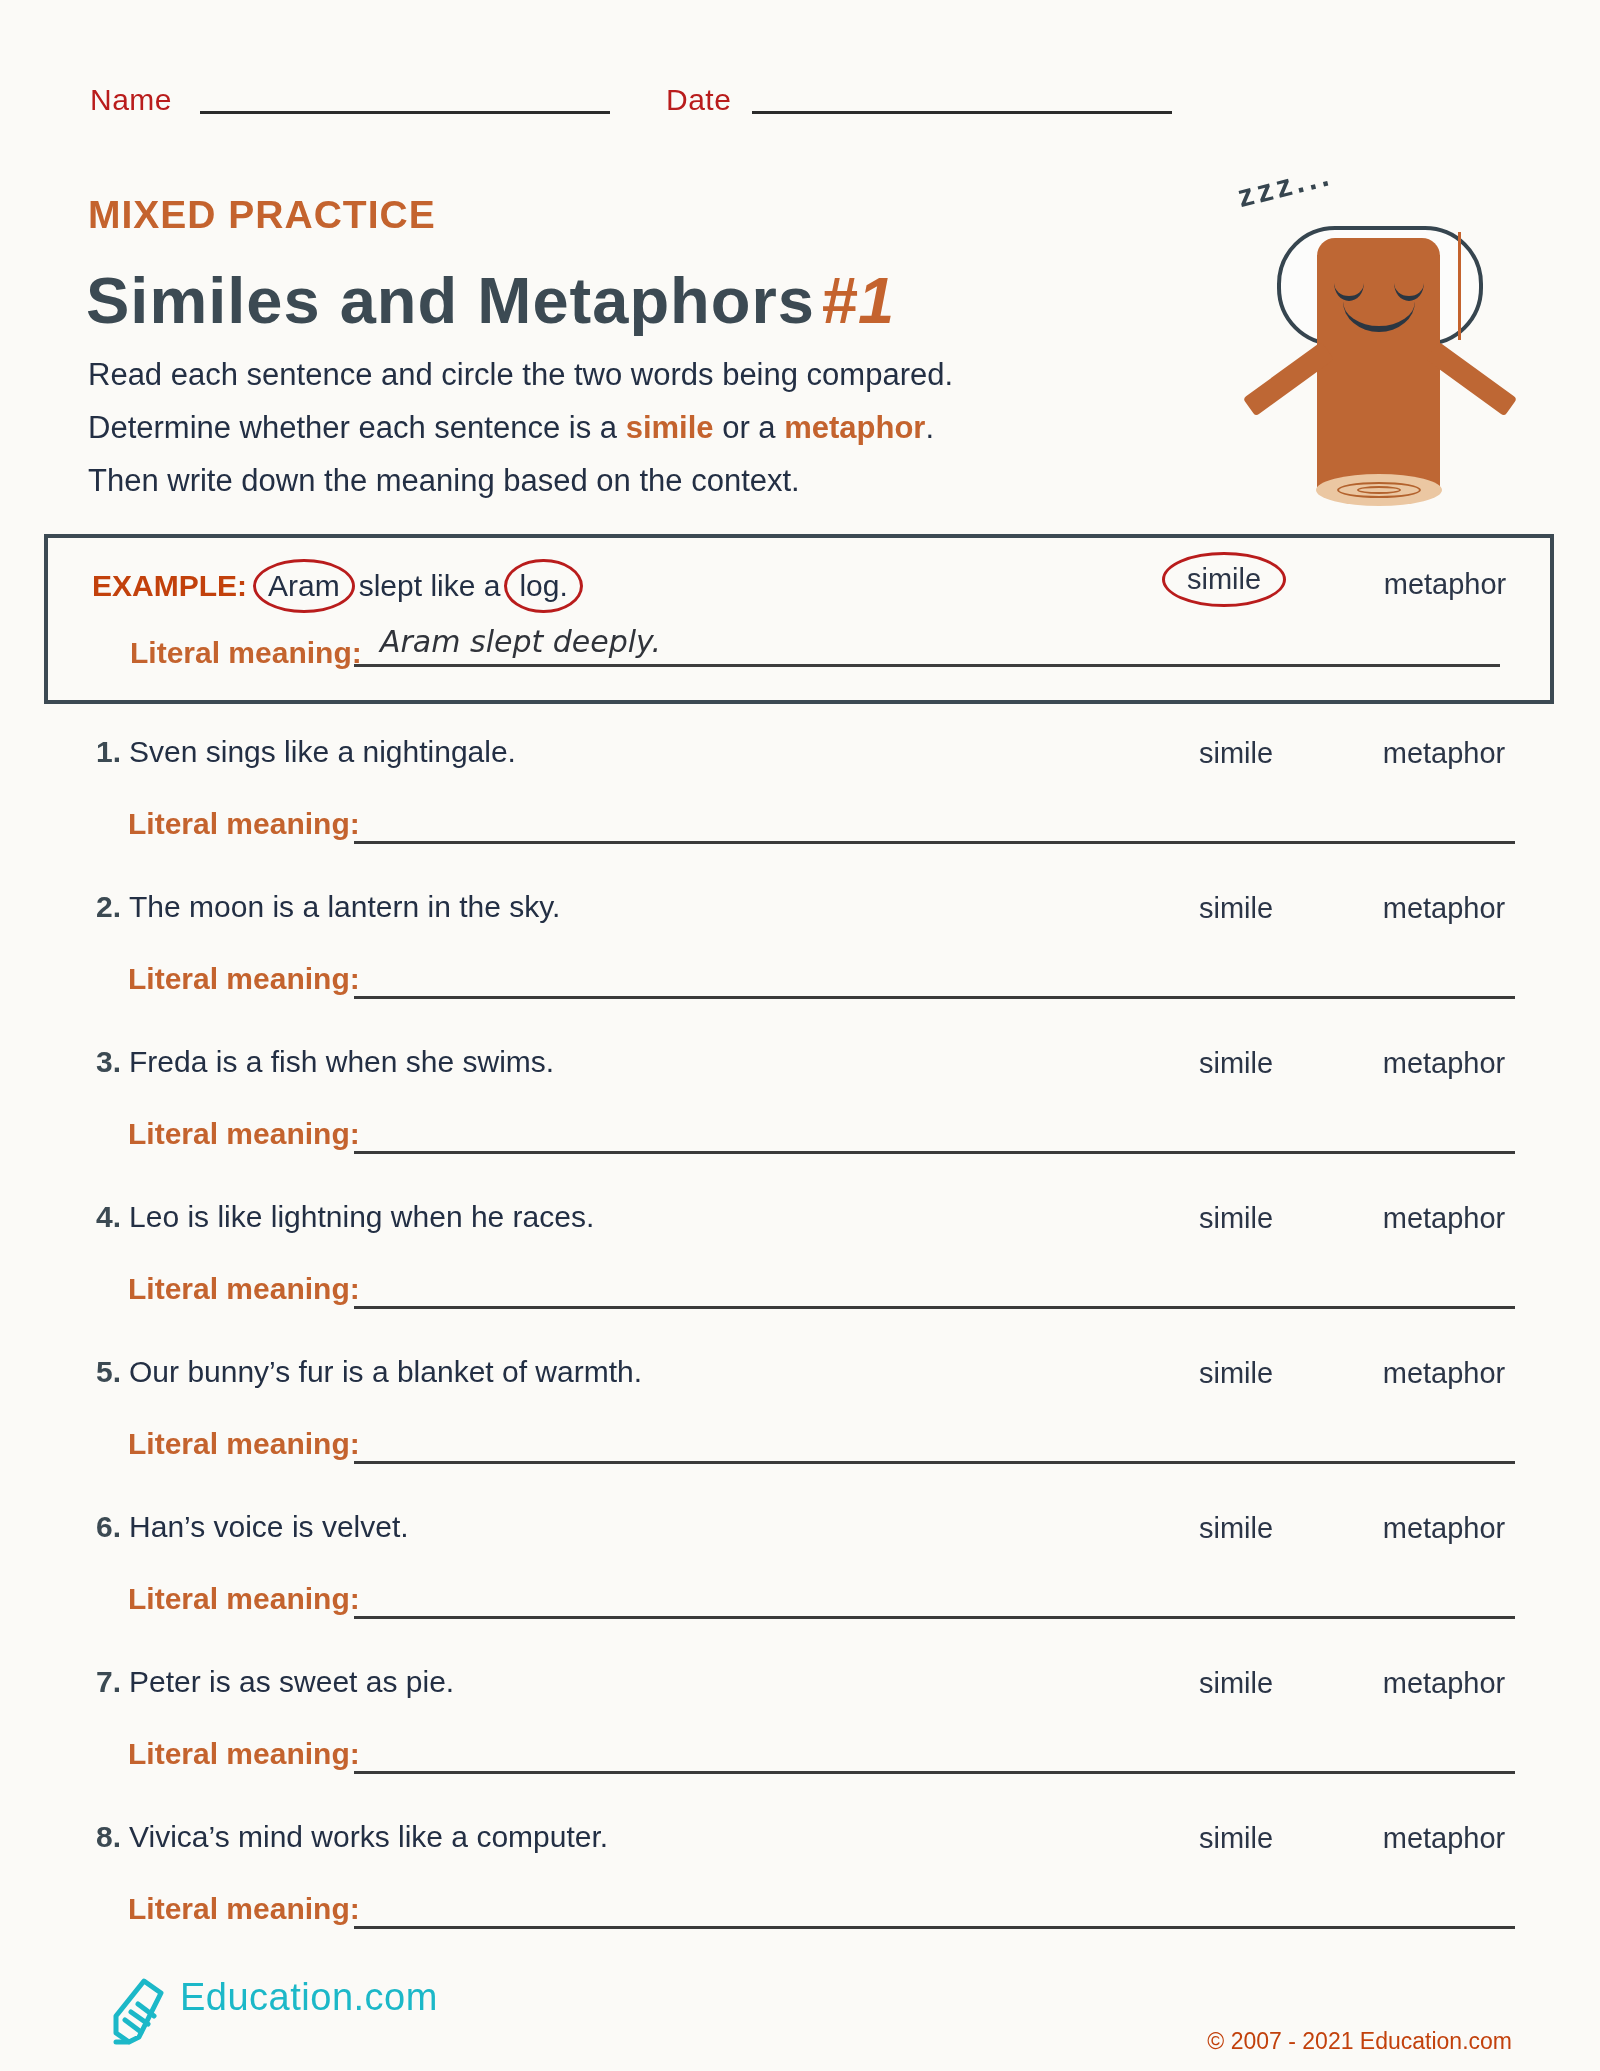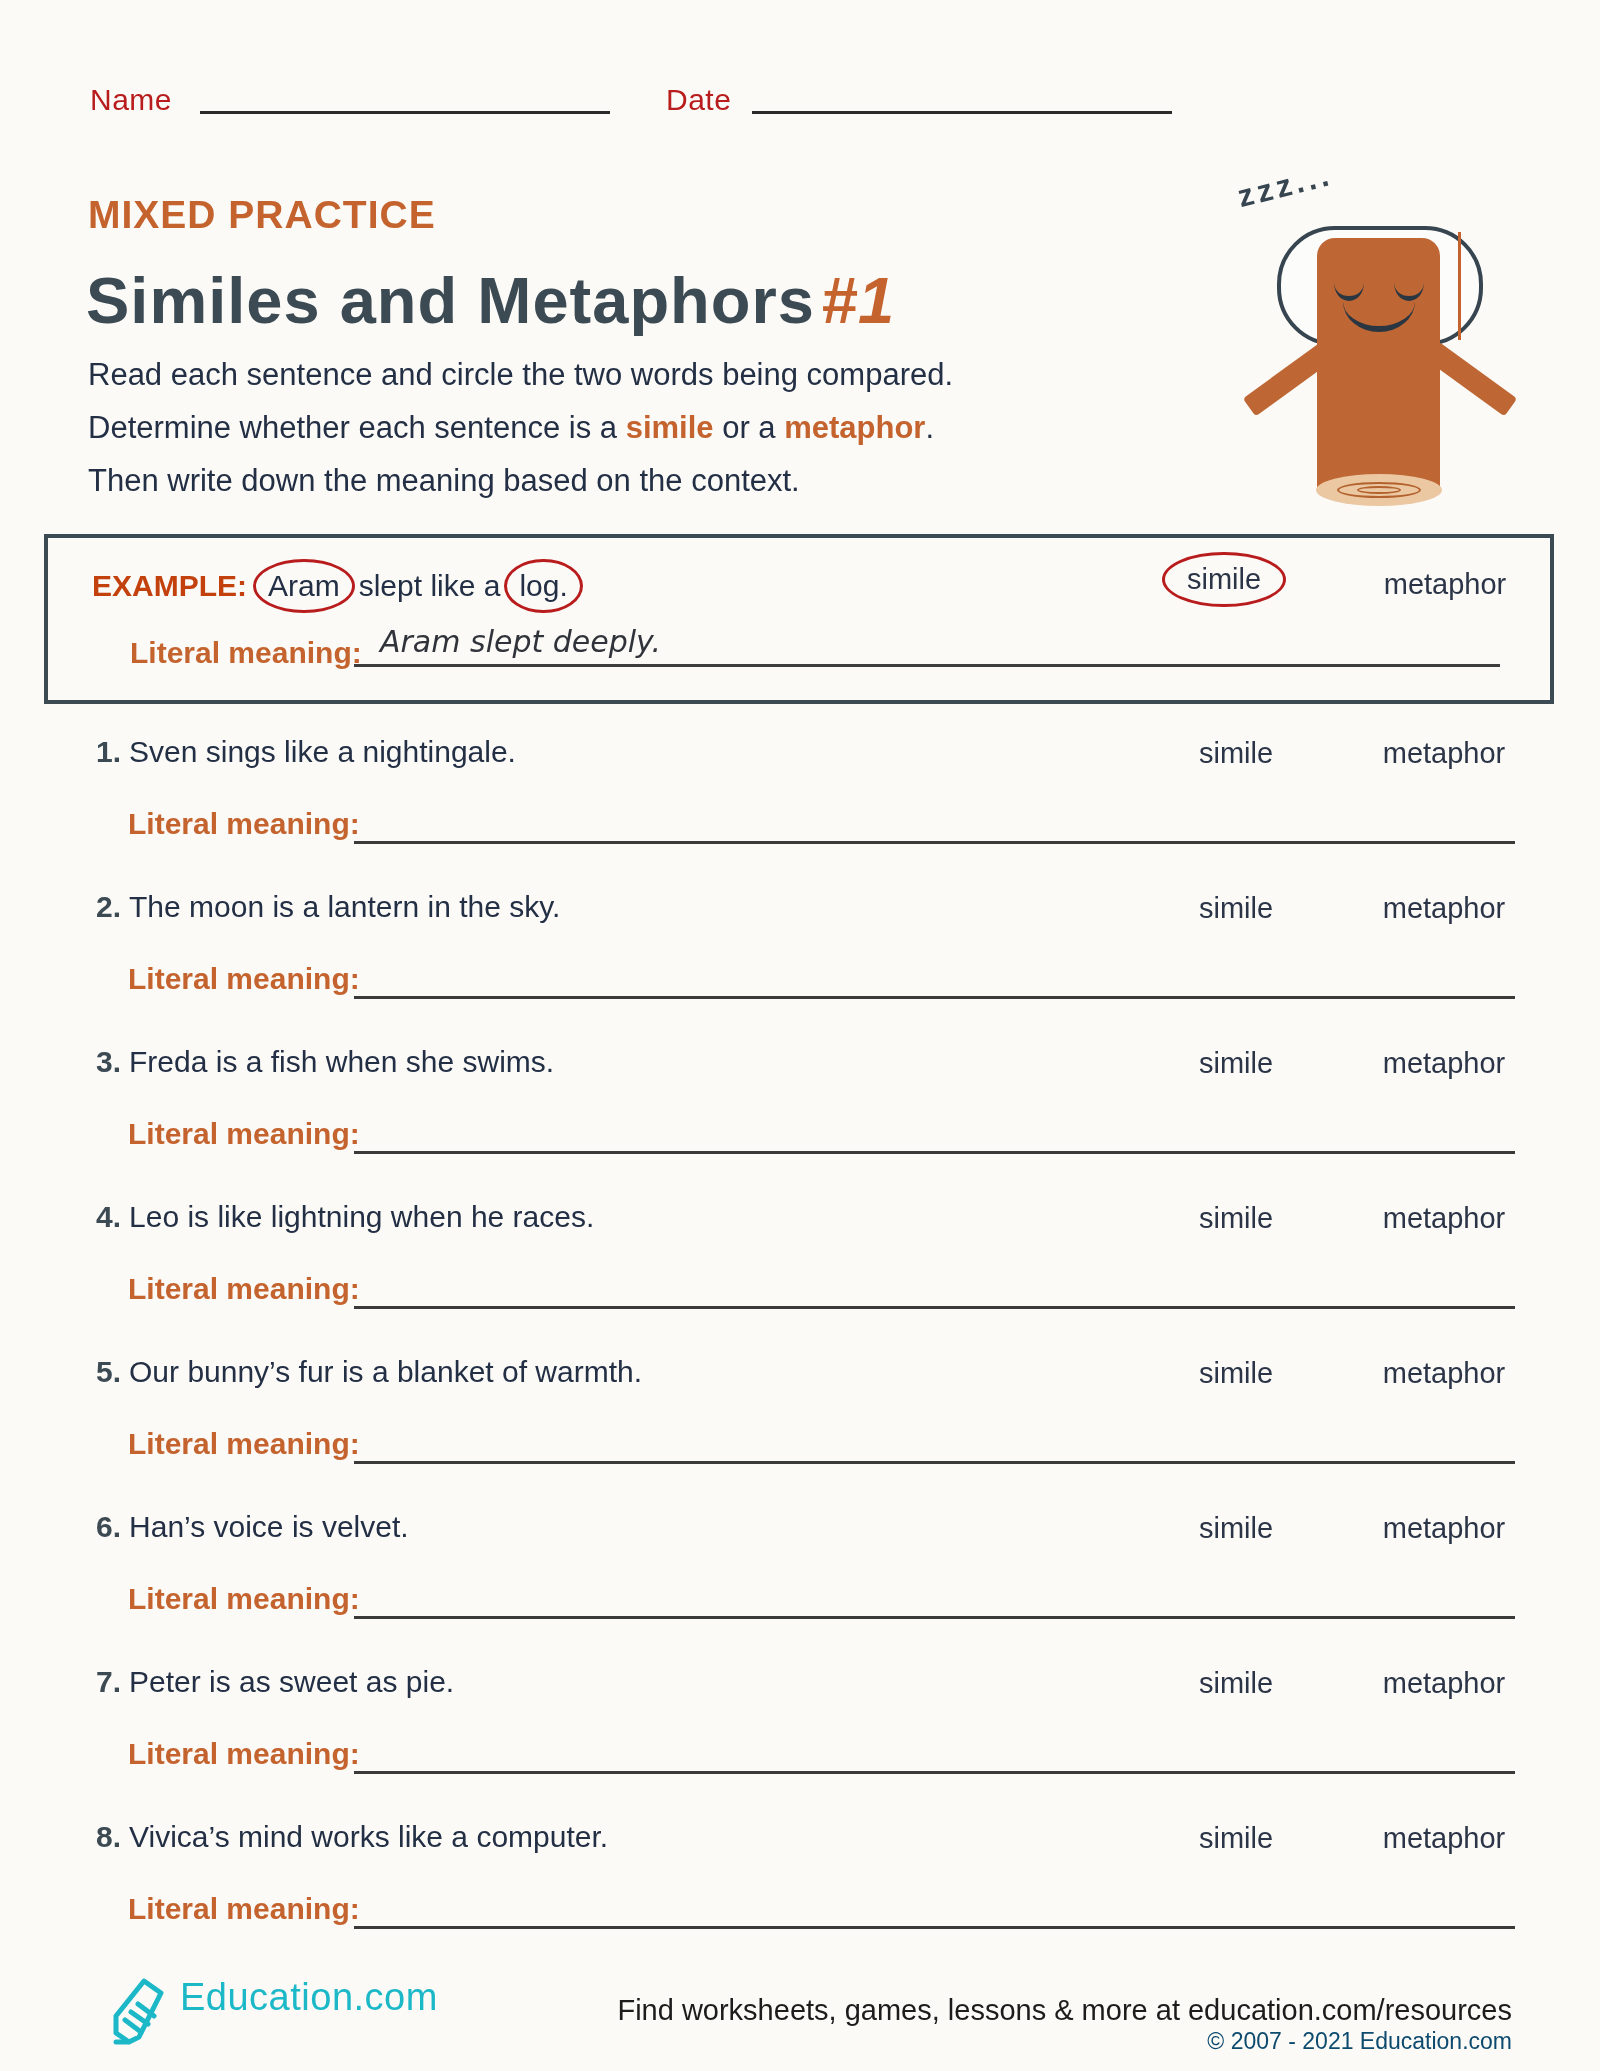--- a/index.html
+++ b/index.html
@@ -52,21 +52,21 @@
   .item .num { font-weight:800; color:#3C4A53; margin-right:8px; }
   .item .sentence { color:#232F44; }
   .item .opt-simile   { position:absolute; left:1172px; top:2px; width:128px; }
   .item .opt-metaphor { position:absolute; left:1360px; top:2px; width:168px; }
   .item .lit-label { position:absolute; left:128px; top:72px; }
   .item .lit-line  { position:absolute; left:354px; top:40px; width:1161px; height:66px; border-bottom:3px solid #3a3a3a; }
 
   
   .brand-word { font-size:38px; color:#1CB8C8; font-weight:500; letter-spacing:0.5px; }
   .footer-find { font-size:29px; color:#1c1c1c; text-align:right; }
-  .footer-copy { font-size:23px; color:#0c4a6e; text-align:right; }
+  .footer-copy { font-size:23px; color:#c2410c; text-align:right; }
 </style>
 </head>
 <body>
 
 <div class="page">
 
   <div class="abs field-label" style="left:90px; top:83px;">Name</div>
   <div class="abs write-line" style="left:200px; top:111px; width:410px;"></div>
   <div class="abs field-label" style="left:666px; top:83px;">Date</div>
   <div class="abs write-line" style="left:752px; top:111px; width:420px;"></div>
@@ -178,16 +178,15 @@
       <g stroke="#1CB8C8" stroke-width="5" fill="none" stroke-linecap="round" stroke-linejoin="round">
         <path d="M21 66 L8 57 L8 40 L36 5 L53 17 L31 61 Z"></path>
         <path d="M17 44 L33 56"></path>
         <path d="M23 36 L40 48"></path>
         <path d="M30 28 L46 40"></path>
         <path d="M8 66 L20 66"></path>
       </g>
     </svg>
   </div>
   <div class="abs brand-word" style="left:180px; top:1976px;">Education.com</div>
-  <div class="abs footer-find" style="left:612px; top:1994px; width:900px;">Find worksheets, games, lessons &amp; more at education.com/resources</div>
   <div class="abs footer-copy" style="left:612px; top:2028px; width:900px;">© 2007 - 2021 Education.com</div>
 
 </div>
 
 </body></html>

